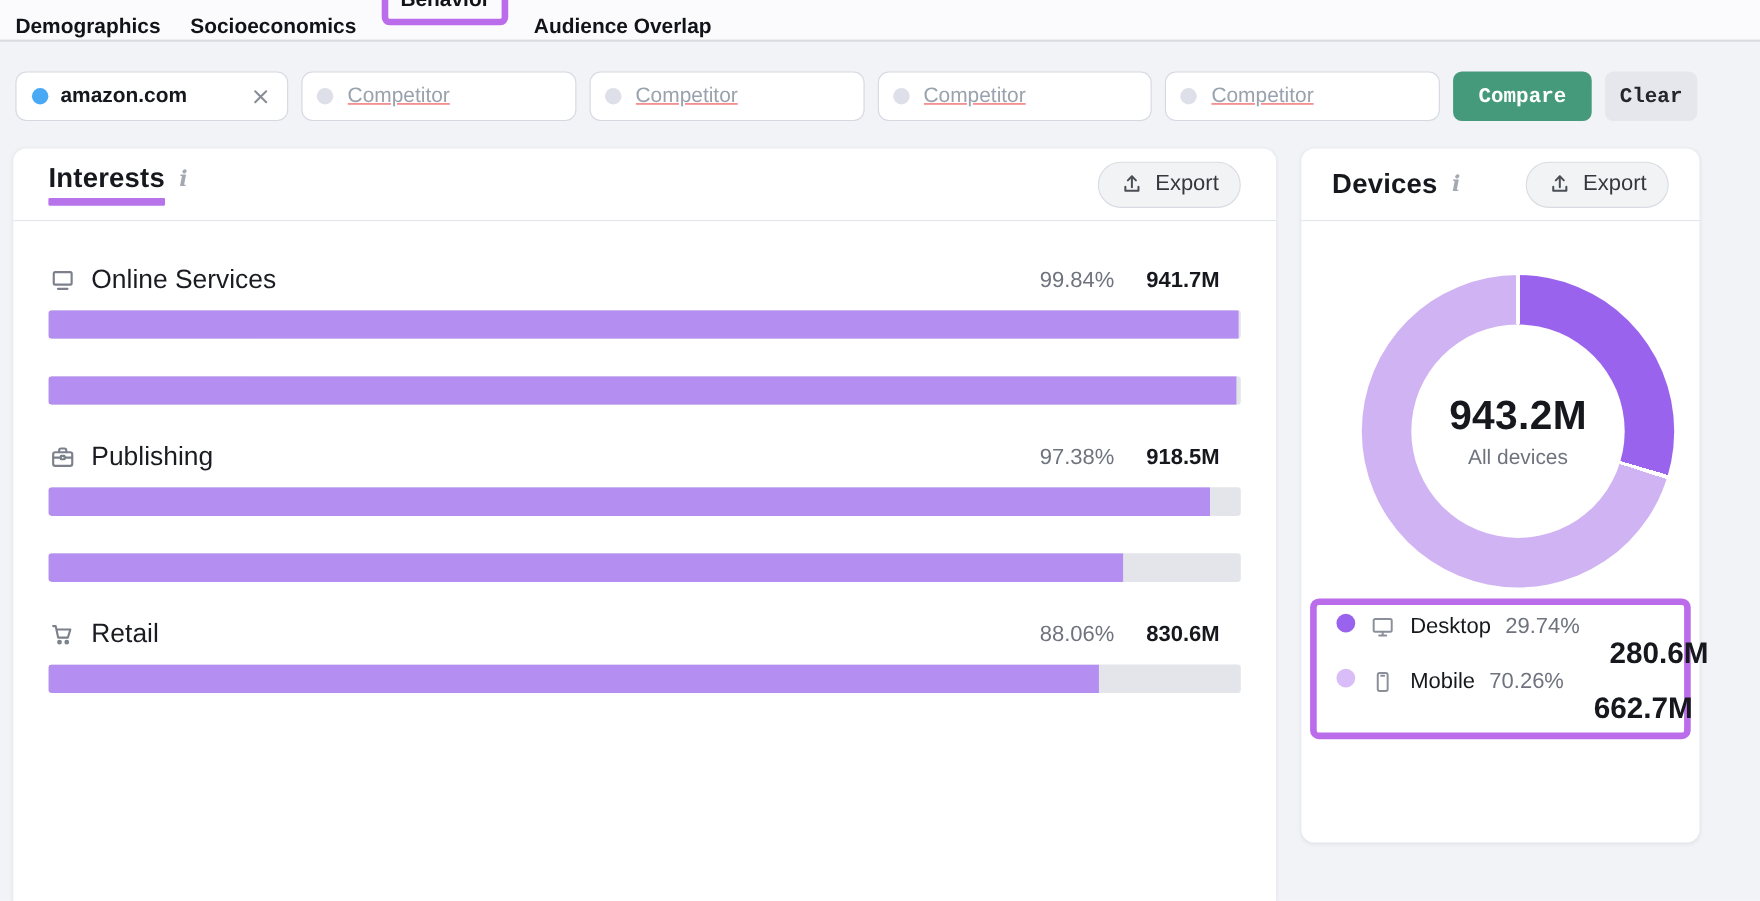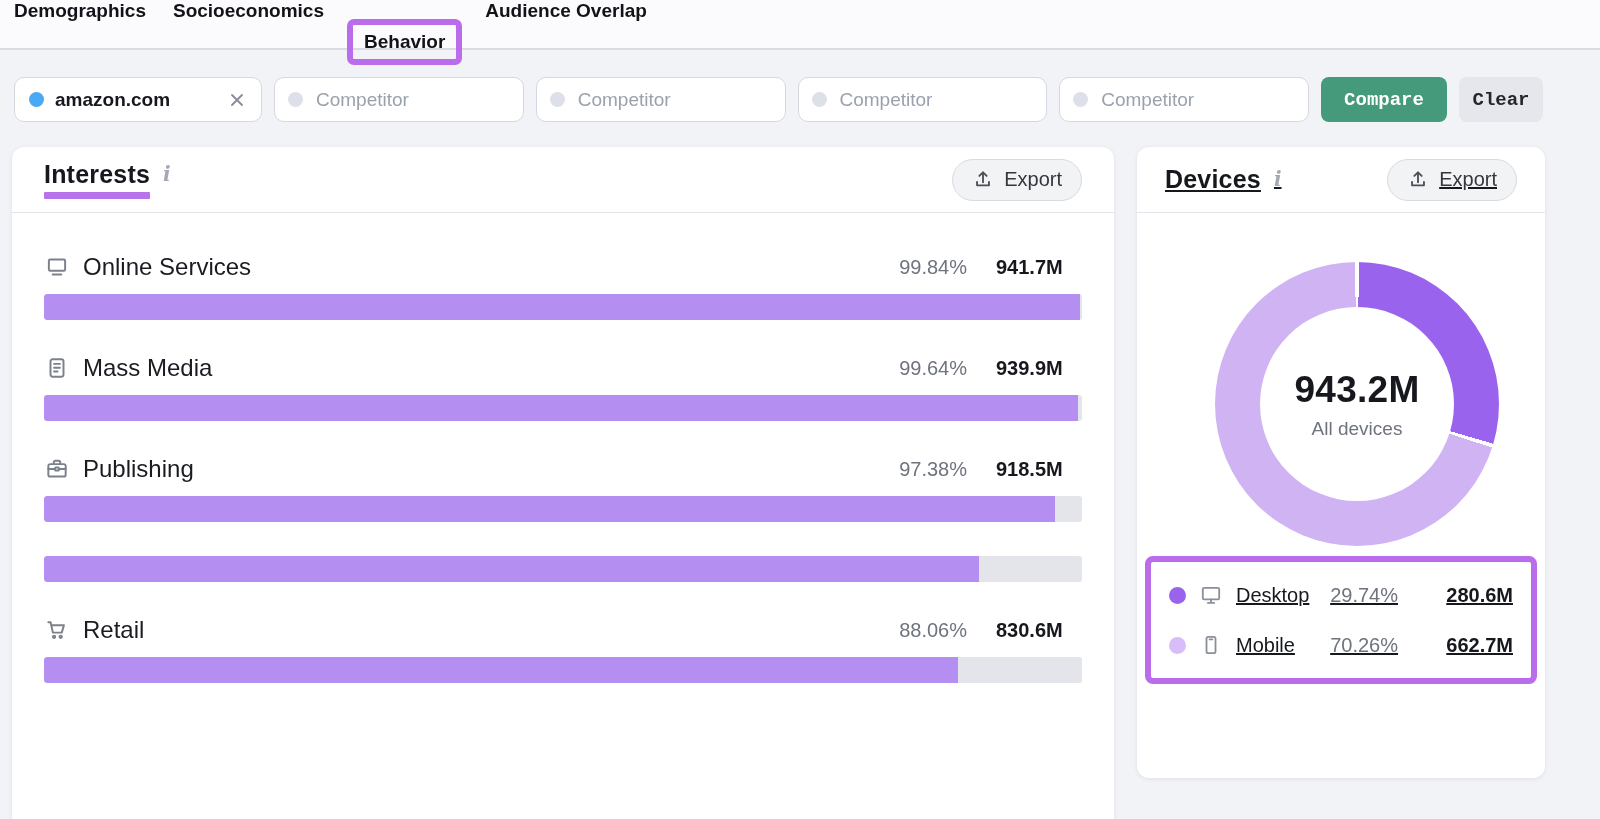--- a/index.html
+++ b/index.html
@@ -6,22 +6,22 @@
   html,body { margin:0; padding:0; }
   body {
     width:1600px; height:819px; overflow:hidden;
     background:#f2f3f7; color:#16181d;
     font-family:"Liberation Sans", sans-serif;
   }
   svg { display:block; }
 
   
   .tabbar {
-    height:50px; background:#fbfbfd; border-bottom:2px solid #d9dbe0;
-    display:flex; align-items:flex-start; gap:27px; padding:0 14px;
+    height:38px; background:#fbfbfd; border-bottom:2px solid #d9dbe0;
+    display:flex; align-items:flex-end; gap:27px; padding:0 14px;
   }
   .tab { font-size:19px; font-weight:600; color:#111318; cursor:pointer; white-space:nowrap; }
   .annotation-box {
     border:6px solid #bb6ceb; border-radius:7px; padding:6px 11px;
     margin:16px -4px; position:relative; top:3px; background:transparent;
   }
 
   
   .filter-row { display:flex; gap:12px; height:45px; margin:27px 57px 0 14px; }
   .domain-chip {
@@ -29,32 +29,32 @@
     display:flex; align-items:center; gap:11px; padding:0 14px;
   }
   .dot { width:15px; height:15px; border-radius:50%; flex:0 0 auto; }
   .chip-label { font-size:19px; font-weight:600; flex:1; }
   .competitor-box {
     flex:1; background:#fff; border:1px solid #d5d8e0; border-radius:10px;
     display:flex; align-items:center; gap:11px; padding:0 13px;
   }
   .competitor-box input {
     border:none; outline:none; width:100%; font-size:19px;
-    font-family:"Liberation Sans", sans-serif; color:#0f766e; background:transparent;
+    font-family:"Liberation Sans", sans-serif; color:#ef4444; background:transparent;text-decoration:underline;
   }
   .competitor-box input::placeholder { color:#9aa2ae; }
   .btn { border:none; border-radius:8px; font-family:Liberation Mono, monospace; font-size:19px; cursor:pointer; }
   .compare-btn { width:126px; background:#459a7c; color:#fff; font-weight:700; }
   .clear-btn { width:84px; background:#e5e7ec; color:#24262b; font-weight:600; }
 
   
   .content { display:flex; gap:23px; align-items:flex-start; margin:25px 55px 0 12px; }
   .card { background:#fff; border-radius:12px; box-shadow:0 1px 4px rgba(25,28,50,.09); }
   .interests-card { flex:1; height:760px; }
-  .devices-card  { width:408px; height:631px;text-decoration:underline; }
+  .devices-card  { width:362px; height:631px; }
 
   .card-header {
     height:66px; display:flex; align-items:center; justify-content:space-between;
     padding:0 32px; border-bottom:1px solid #e3e5ea;
   }
   .devices-card .card-header { padding:0 28px; }
   .title-wrap { display:flex; align-items:center; }
   .title-block { display:inline-flex; flex-direction:column; }
   .title-block h2 { margin:0; font-size:25px; font-weight:800; letter-spacing:.2px; }
   .underline { height:7px; background:#b773ea; border-radius:1px; margin-top:3px; }
@@ -83,26 +83,26 @@
   .donut-wrap { display:flex; justify-content:center; margin-top:49px;padding-left:32px; }
   .donut { width:284px; height:284px; border-radius:50%; position:relative; background:#d0b3f3; }
   .donut-hole {
     position:absolute; inset:45px; background:#fff; border-radius:50%;
     display:flex; flex-direction:column; align-items:center; justify-content:center;
   }
   .donut-value { font-size:37px; font-weight:800; letter-spacing:.3px; }
   .donut-label { font-size:19px; color:#6e737e; margin-top:7px; }
 
   .legend-annotation { margin:10px 8px 0; border:6px solid #bb6ceb; border-radius:8px; padding:8px 18px; background:#fff; }
-  .legend-row { display:flex; align-items:center; height:50px; gap:13px; }
+  .legend-row { display:flex; align-items:flex-start; height:50px; gap:13px; }
   .legend-dot { width:17px; height:17px; border-radius:50%; flex:0 0 auto; }
   .legend-icon { width:24px; height:24px; flex:0 0 auto; }
   .legend-label { font-size:20px; flex:1; }
   .legend-percent { font-size:20px; color:#6e737e; }
-  .legend-value { font-size:20px; font-weight:700; margin-left:14px; min-width:88px; text-align:right; }
+  .legend-value { font-size:27px; font-weight:700; margin-left:14px; min-width:88px; text-align:right;margin-top:21px; }
 
   .page-bottom { margin-top:9px; border-top:1px solid #e2e4e9; height:15px; background:#eef0f4; }
 </style>
 </head>
 <body>
 
 <header class="tabbar">
   <span class="tab">Demographics</span>
   <span class="tab">Socioeconomics</span>
   <span class="annotation-box">
@@ -173,29 +173,20 @@
           <span class="row-label">Online Services</span>
           <span class="row-percent">99.84%</span>
           <span class="row-value">941.7M</span>
         </div>
         <div class="bar-track">
           <div class="bar-fill" style="width: 99.84%;"></div>
         </div>
       </div>
 
       <div class="interest-row">
-        <div class="row-head">
-          <svg class="row-icon" viewBox="0 0 24 24" fill="none" stroke="#7b808b" stroke-width="1.8" stroke-linecap="round" stroke-linejoin="round">
-              <rect x="6" y="4" width="12" height="16" rx="2"></rect>
-              <path d="M9.3 8.2h5.4M9.3 11.7h5.4M9.3 15.2h3.2"></path>
-            </svg>
-          <span class="row-label">Mass Media</span>
-          <span class="row-percent">99.64%</span>
-          <span class="row-value">939.9M</span>
-        </div>
         <div class="bar-track">
           <div class="bar-fill" style="width: 99.64%;"></div>
         </div>
       </div>
 
       <div class="interest-row">
         <div class="row-head">
           <svg class="row-icon" viewBox="0 0 24 24" fill="none" stroke="#7b808b" stroke-width="1.8" stroke-linecap="round" stroke-linejoin="round">
               <rect x="4" y="7.5" width="16" height="11.5" rx="1.8"></rect>
               <path d="M9 7.5V6a1.6 1.6 0 0 1 1.6-1.6h2.8A1.6 1.6 0 0 1 15 6v1.5"></path>

